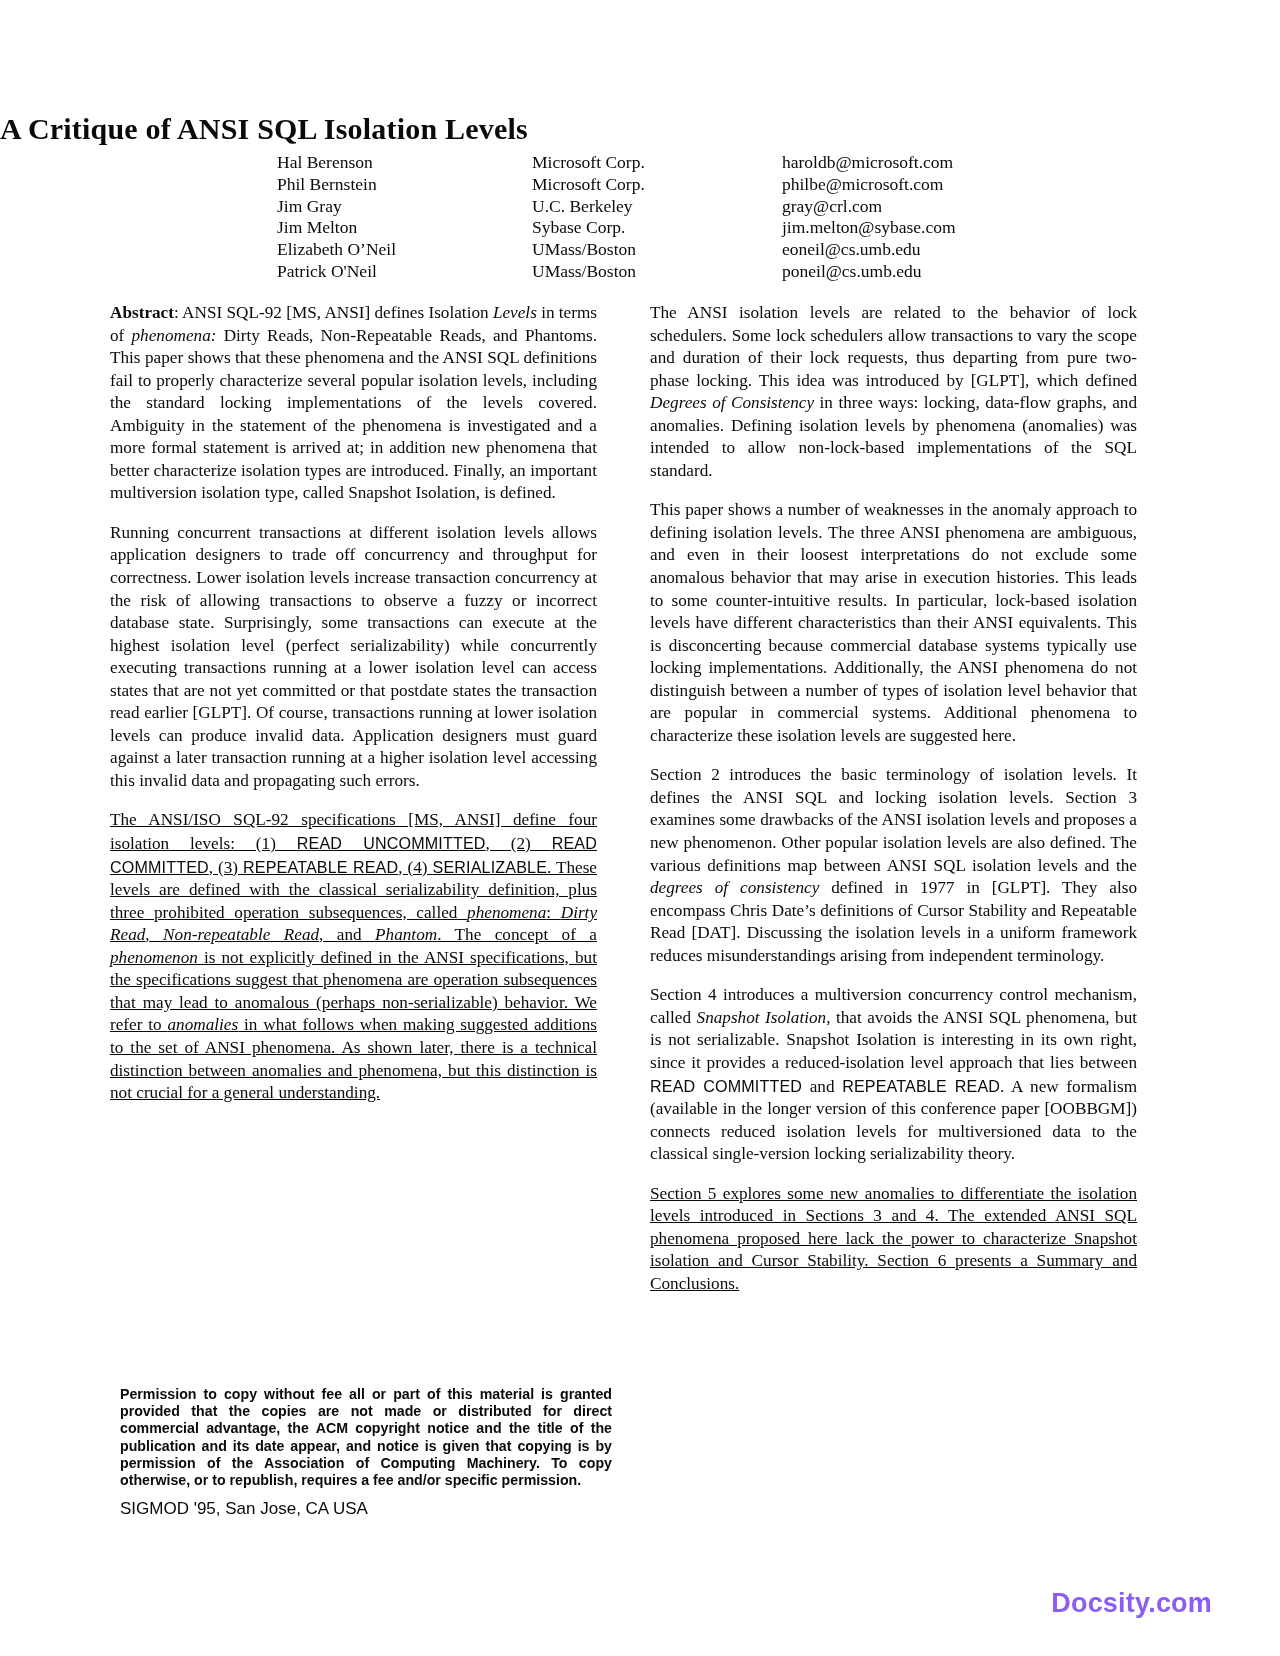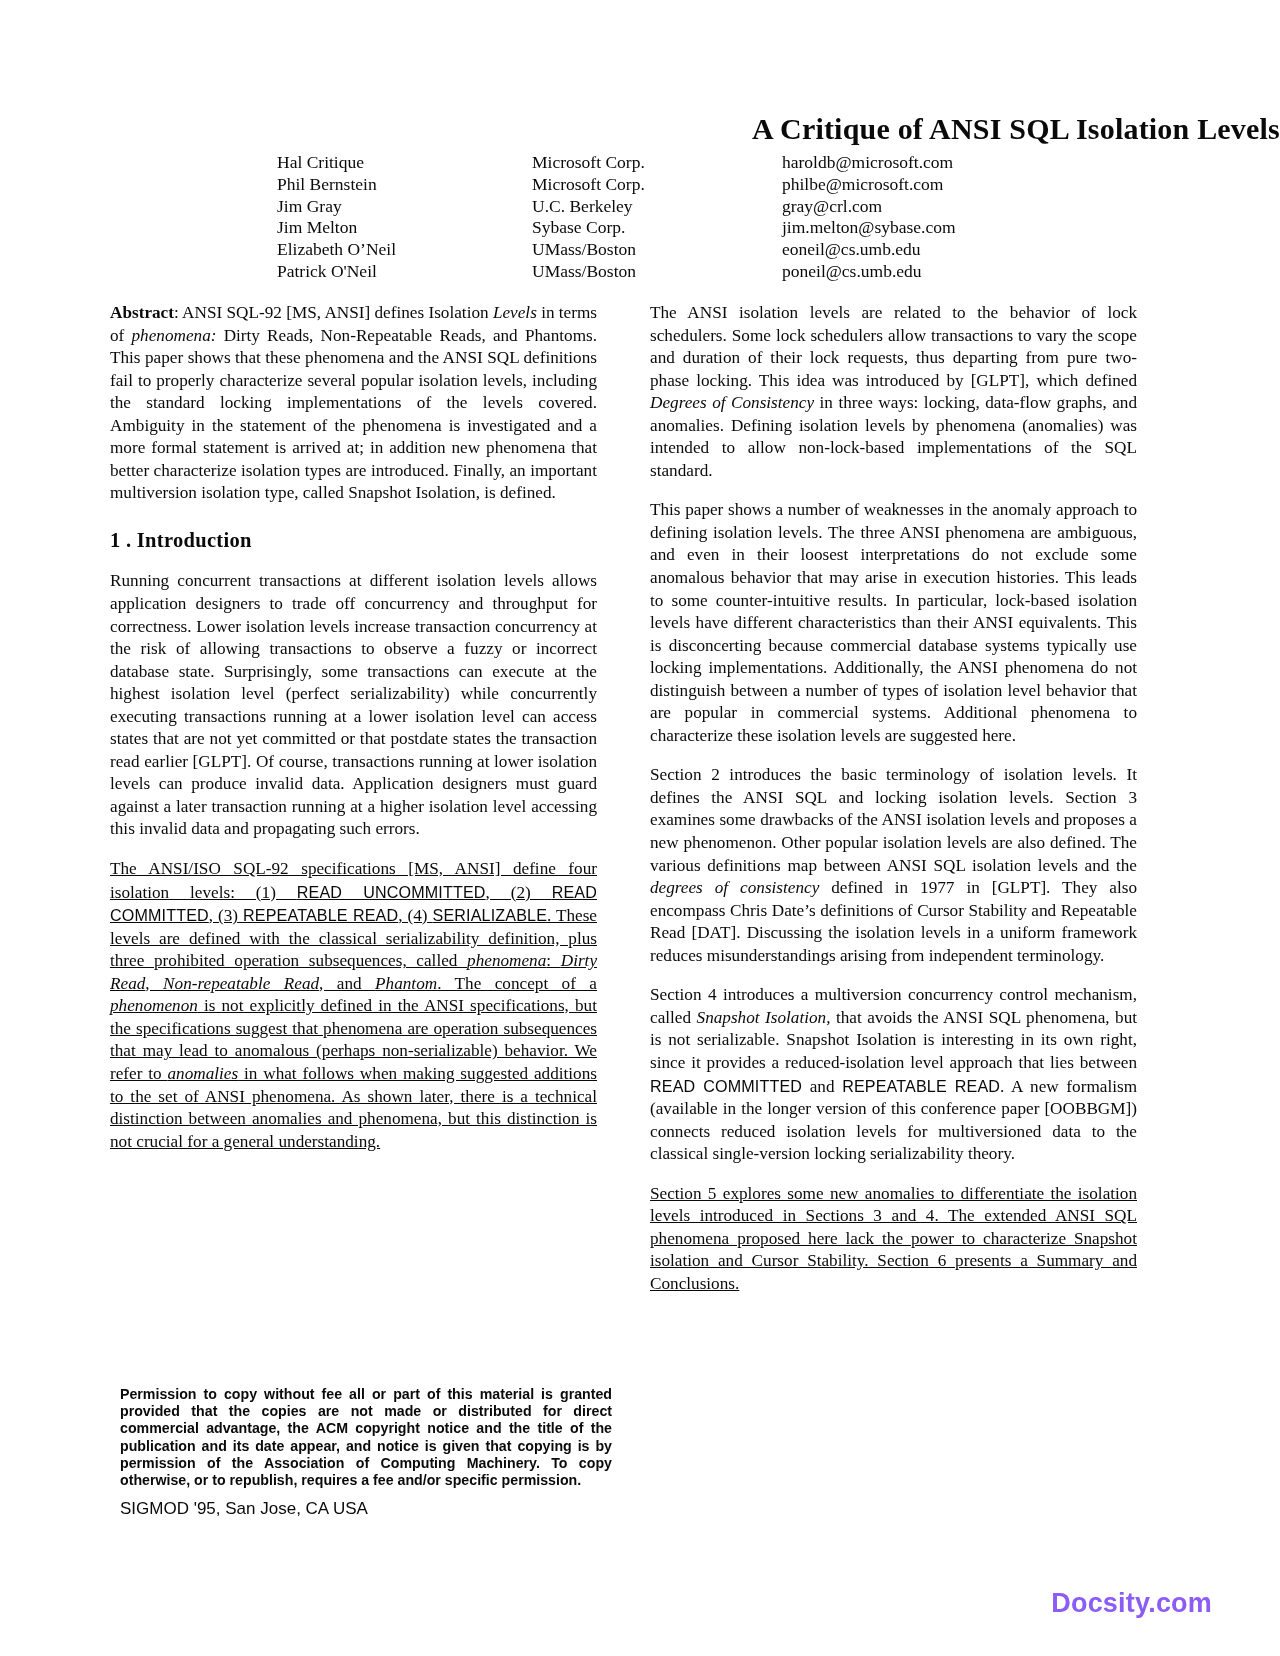--- a/index.html
+++ b/index.html
@@ -22,21 +22,21 @@
     height: 1656px;
     background: #fff;
   }
 
   
   .title {
     position: absolute;
     left: 0;
     top: 92px;
     width: 1280px;
-    text-align: right;
+    text-align: left;
     font-size: 30px;
     font-weight: bold;
     letter-spacing: 0.2px;
     font-family: "Liberation Serif", "DejaVu Serif", serif;
   }
 
   
   .authors {
     position: absolute;
     left: 277px;
@@ -127,21 +127,21 @@
 </style>
 </head>
 <body>
 
 <div class="page">
 
   <h1 class="title">A Critique of ANSI SQL Isolation Levels</h1>
 
   <div class="authors">
     <div class="author-row">
-      <span class="au-name">Hal Critique</span>
+      <span class="au-name">Hal Berenson</span>
       <span class="au-affil">Microsoft Corp.</span>
       <span class="au-mail">haroldb@microsoft.com</span>
     </div>
     <div class="author-row">
       <span class="au-name">Phil Bernstein</span>
       <span class="au-affil">Microsoft Corp.</span>
       <span class="au-mail">philbe@microsoft.com</span>
     </div>
     <div class="author-row">
       <span class="au-name">Jim Gray</span>
@@ -162,21 +162,20 @@
       <span class="au-name">Patrick O'Neil</span>
       <span class="au-affil">UMass/Boston</span>
       <span class="au-mail">poneil@cs.umb.edu</span>
     </div>
   </div>
 
   <div class="col col-left">
 
     <p><b>Abstract</b><span>: ANSI SQL-92 [MS, ANSI] defines Isolation </span><i>Levels</i><span> in terms of </span><i>phenomena:</i><span>  Dirty Reads, Non-Repeatable Reads, and Phantoms.  This paper shows that these phenomena and the ANSI SQL definitions fail to properly characterize several popular isolation levels, including the standard locking implementations of the levels covered.  Ambiguity in the statement of the phenomena is investigated and a more formal statement is arrived at;  in addition new phenomena that better characterize isolation types are introduced. Finally, an important multiversion isolation type, called Snapshot Isolation, is defined.</span></p>
 
-    <h2 class="section">1 .  Introduction</h2>
 
     <p>Running concurrent transactions at different isolation levels allows application designers to trade off concurrency and throughput for correctness. Lower isolation levels increase transaction concurrency at the risk of allowing transactions to observe a fuzzy or incorrect database state.  Surprisingly, some transactions can execute at the highest isolation level (perfect serializability) while concurrently executing transactions running at a lower isolation level can access states that are not yet committed or that postdate states the transaction read earlier [GLPT].  Of course, transactions running at lower isolation levels can produce invalid data. Application designers must guard against a later transaction running at a higher isolation level accessing this invalid data and propagating such errors.</p>
 
     <p><span>The ANSI/ISO SQL-92 specifications [MS, ANSI] define four isolation levels: (1) </span><span class="sql">READ UNCOMMITTED</span><span>, (2) </span><span class="sql">READ COMMITTED</span><span>, (3) </span><span class="sql">REPEATABLE READ</span><span>, (4) </span><span class="sql">SERIALIZABLE</span><span>. These levels are defined with the classical serializability definition, plus three prohibited operation subsequences, called </span><i>phenomena</i><span>: </span><i>Dirty  Read</i><span>, </span><i>Non-repeatable  Read</i><span>, and </span><i>Phantom</i><span>.  The concept of a </span><i>phenomenon</i><span> is not explicitly defined in the ANSI specifications, but the specifications suggest that phenomena are operation subsequences that may lead to anomalous (perhaps non-serializable) behavior. We refer to </span><i>anomalies</i><span> in what follows when making suggested additions to the set of ANSI phenomena.  As shown later, there is a technical distinction between anomalies and phenomena, but this distinction is not crucial for a general understanding.</span></p>
 
   </div>
 
   <div class="col col-right">
 
     <p><span>The ANSI isolation levels are related to the behavior of lock schedulers.  Some lock schedulers allow transactions to vary the scope and duration of their lock requests, thus departing from pure two-phase locking.  This idea was introduced by [GLPT], which defined </span><i>Degrees of Consistency</i><span> in three ways: locking, data-flow graphs, and anomalies. Defining isolation levels by phenomena (anomalies) was intended to allow non-lock-based implementations of the SQL standard.</span></p>

